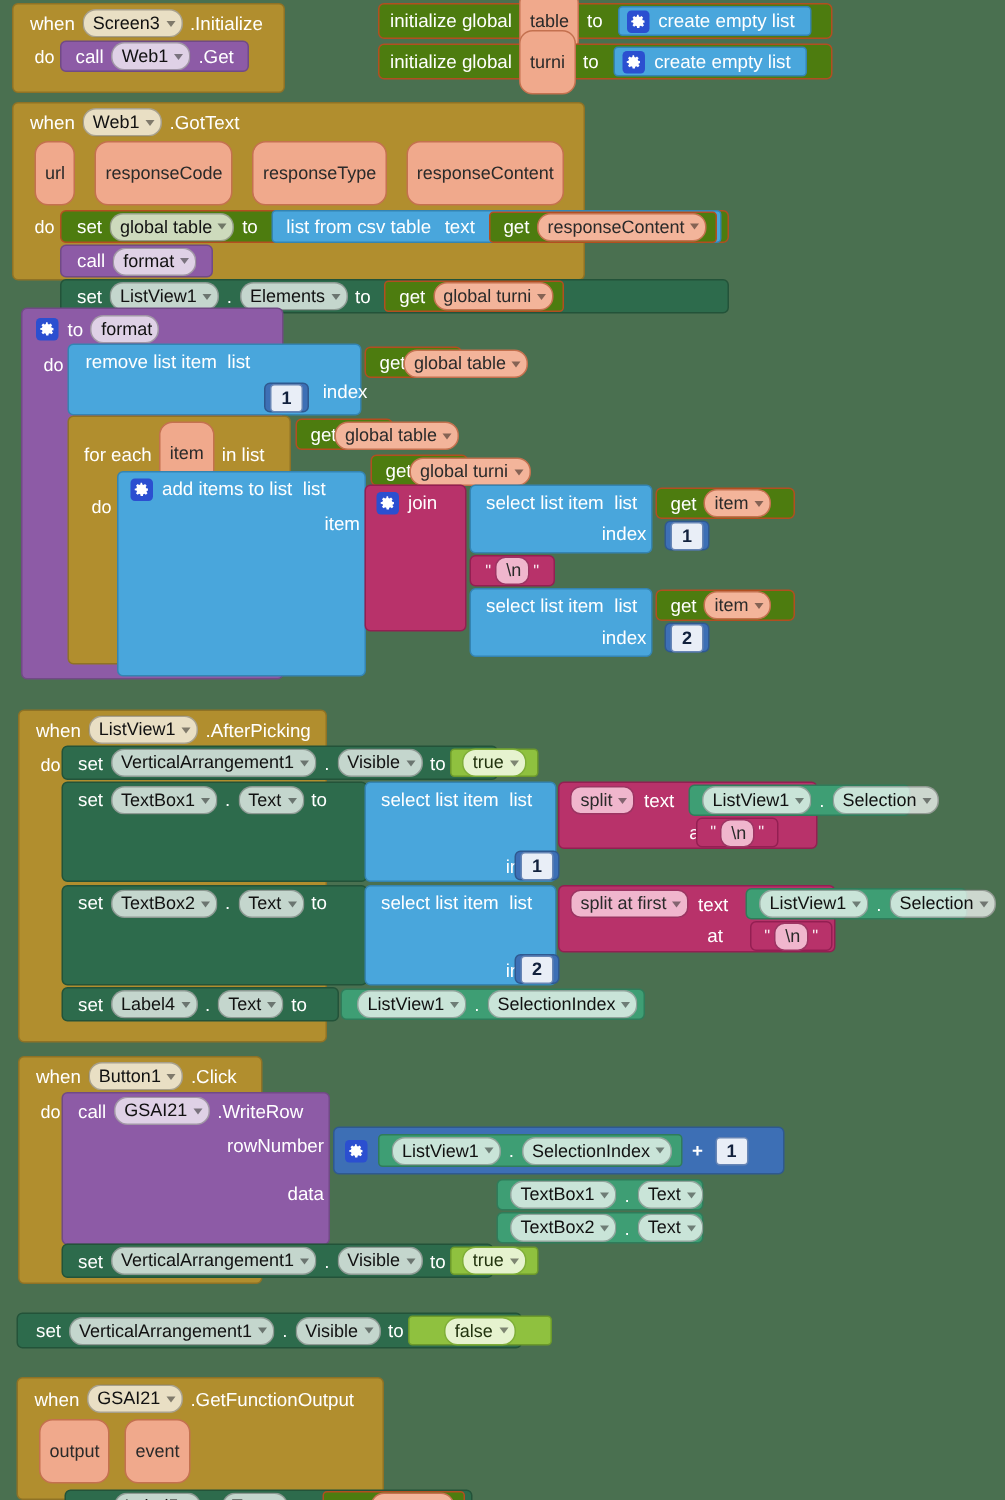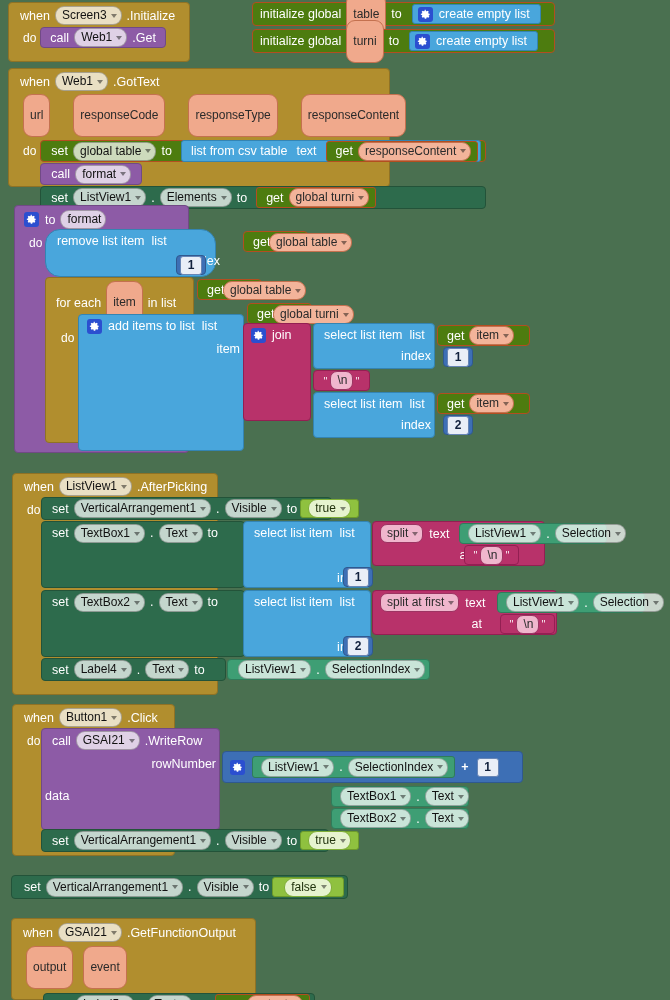--- a/index.html
+++ b/index.html
@@ -130,21 +130,21 @@
 
   <div class="blk c-event" style="left:8px;top:68px;width:382px;height:119px;display:block;">
     <div class="row" style="padding:3px 6px 0 8px;">
       <span class="lbl">when</span>
       <span class="fld">
         <span>Web1</span>
           <i class="caret"></i>
       </span>
       <span class="lbl">.GotText</span>
     </div>
-    <div class="row" style="padding:3px 0 0 12px;gap:19px;align-items:center;">
+    <div class="row" style="padding:3px 0 0 12px;gap:9px;align-items:center;">
       <span class="fld ev plain">url</span>
       <span class="fld ev plain">responseCode</span>
       <span class="fld ev plain">responseType</span>
       <span class="fld ev plain">responseContent</span>
     </div>
 
     <div class="row" style="padding:3px 0 0 8px;align-items:flex-start;">
       <span class="kw" style="padding-top:2px;">do</span>
       <span style="display:block;">
 
@@ -212,21 +212,21 @@
           </svg>
       </span>
       <span class="lbl">to</span>
       <span class="fld">format</span>
     </div>
     <div class="row" style="padding:5px 0 0 8px;">
       <span class="kw">do</span>
     </div>
   </div>
 
-  <div class="blk c-list" style="left:45px;top:229px;width:171px;height:48px;display:block;border-radius:15px;">
+  <div class="blk c-list" style="left:45px;top:229px;width:196px;height:48px;display:block;">
     <div class="row" style="padding:2px 0 0 8px;">
       <span class="lbl">remove list item</span>
       <span class="lbl" style="padding-left:4px;">list</span>
     </div>
     <div class="row" style="padding:2px 0 0 8px;justify-content:flex-end;width:100%;padding-right:8px;">
       <span class="lbl">index</span>
     </div>
   </div>
   <div class="blk c-var" style="left:243px;top:231px;width:65px;height:21px;align-items:center;padding:0 4px 0 6px;">
     <span class="lbl">get</span>
@@ -525,21 +525,21 @@
       <span class="lbl">call</span>
       <span class="fld">
         <span>GSAI21</span>
           <i class="caret"></i>
       </span>
       <span class="lbl">.WriteRow</span>
     </div>
     <div class="row" style="padding:5px 9px 0 0;justify-content:flex-end;width:100%;">
       <span class="lbl">rowNumber</span>
     </div>
-    <div class="row" style="padding:14px 9px 0 0;width:100%;">
+    <div class="row" style="padding:14px 9px 0 0;justify-content:flex-end;width:100%;">
       <span class="lbl">data</span>
     </div>
   </div>
 
   <div class="blk c-math" style="left:222px;top:751px;width:301px;height:32px;align-items:center;padding:0 5px 0 4px;">
     <span class="gear">
       <svg width="11" height="11" viewBox="0 0 16 16">
           <path fill="#fff" d="M8 5.2a2.8 2.8 0 1 0 0 5.6 2.8 2.8 0 0 0 0-5.6zm0 4.3a1.5 1.5 0 1 1 0-3 1.5 1.5 0 0 1 0 3z"></path>
           <path fill="#fff" d="M14 9.1V6.9l-1.7-.3a4.6 4.6 0 0 0-.5-1.2l1-1.4-1.6-1.6-1.4 1a4.6 4.6 0 0 0-1.2-.5L8.3 1.2H6.9l-.3 1.7c-.4.1-.8.3-1.2.5l-1.4-1-1.6 1.6 1 1.4c-.2.4-.4.8-.5 1.2L1.2 7v1.4l1.7.3c.1.4.3.8.5 1.2l-1 1.4 1.6 1.6 1.4-1c.4.2.8.4 1.2.5l.3 1.7h2.2l.3-1.7c.4-.1.8-.3 1.2-.5l1.4 1 1.6-1.6-1-1.4c.2-.4.4-.8.5-1.2L14 9.1z"></path>
         </svg>
@@ -610,21 +610,21 @@
       <span>VerticalArrangement1</span>
         <i class="caret"></i>
     </span>
     <span class="lbl dot">.</span>
     <span class="fld">
       <span>Visible</span>
         <i class="caret"></i>
     </span>
     <span class="lbl">to</span>
     <span style="width:5px;"></span>
-    <span class="blk c-logic" style="position:static;height:20px;display:flex;align-items:center;padding:0 9px;border-radius:3px;text-align:center;">
+    <span class="blk c-logic" style="position:static;height:20px;display:flex;align-items:center;padding:0 21px;border-radius:3px;text-align:center;">
       <span class="fld logicfld">
         <span>false</span>
           <i class="caret"></i>
       </span>
     </span>
   </div>
 
   <div class="blk c-event" style="left:11px;top:918px;width:245px;height:82px;display:block;">
     <div class="row" style="padding:4px 6px 0 8px;">
       <span class="lbl">when</span>

